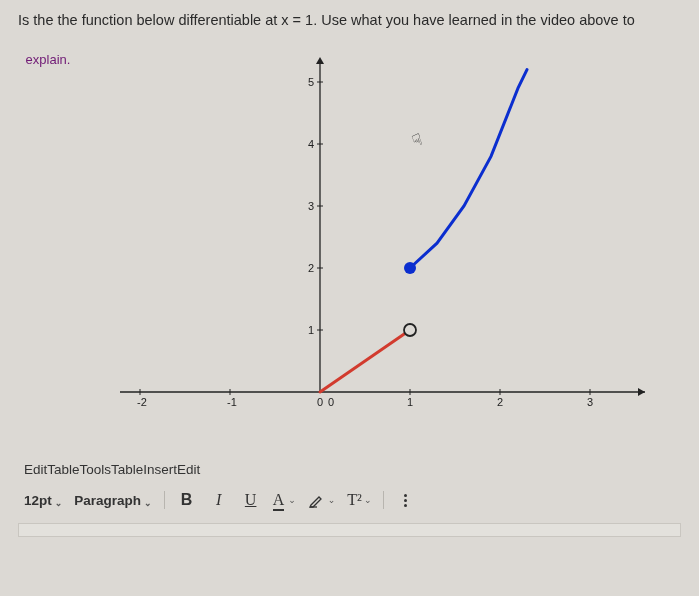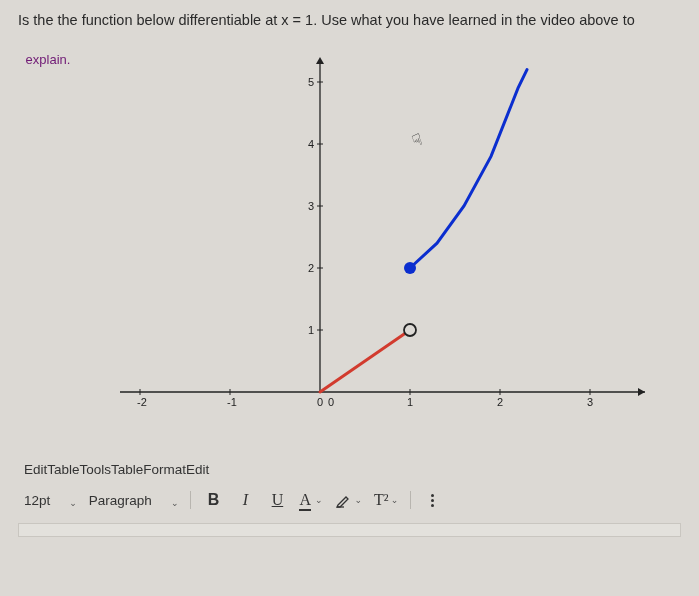--- a/index.html
+++ b/index.html
@@ -50,22 +50,23 @@
     display: flex;
     align-items: center;
     gap: 12px;
     font-size: 13.5px;
     color: #333;
     padding-left: 6px;
   }
   .tb-select {
     display: flex;
     align-items: flex-end;
-    gap: 19px;
+    gap: 3px;
     cursor: default;
+    font-weight: bold;
   }
   .chev {
     font-size: 9px;
     color: #555;
   }
   .divider {
     width: 1px;
     height: 18px;
     background: #b8b5af;
   }
@@ -135,21 +136,21 @@
       </svg>
   </div>
 </div>
 
 <div class="editor">
   <div class="menubar">
     <span>Edit</span>
     <span>Table</span>
     <span>Tools</span>
     <span>Table</span>
-    <span>Format</span>
+    <span>Insert</span>
     <span>Edit</span>
   </div>
   <div class="toolbar">
     <div class="tb-select">
       <span>12pt</span>
       <span class="chev">⌄</span>
     </div>
     <div class="tb-select">
       <span>Paragraph</span>
       <span class="chev">⌄</span>

